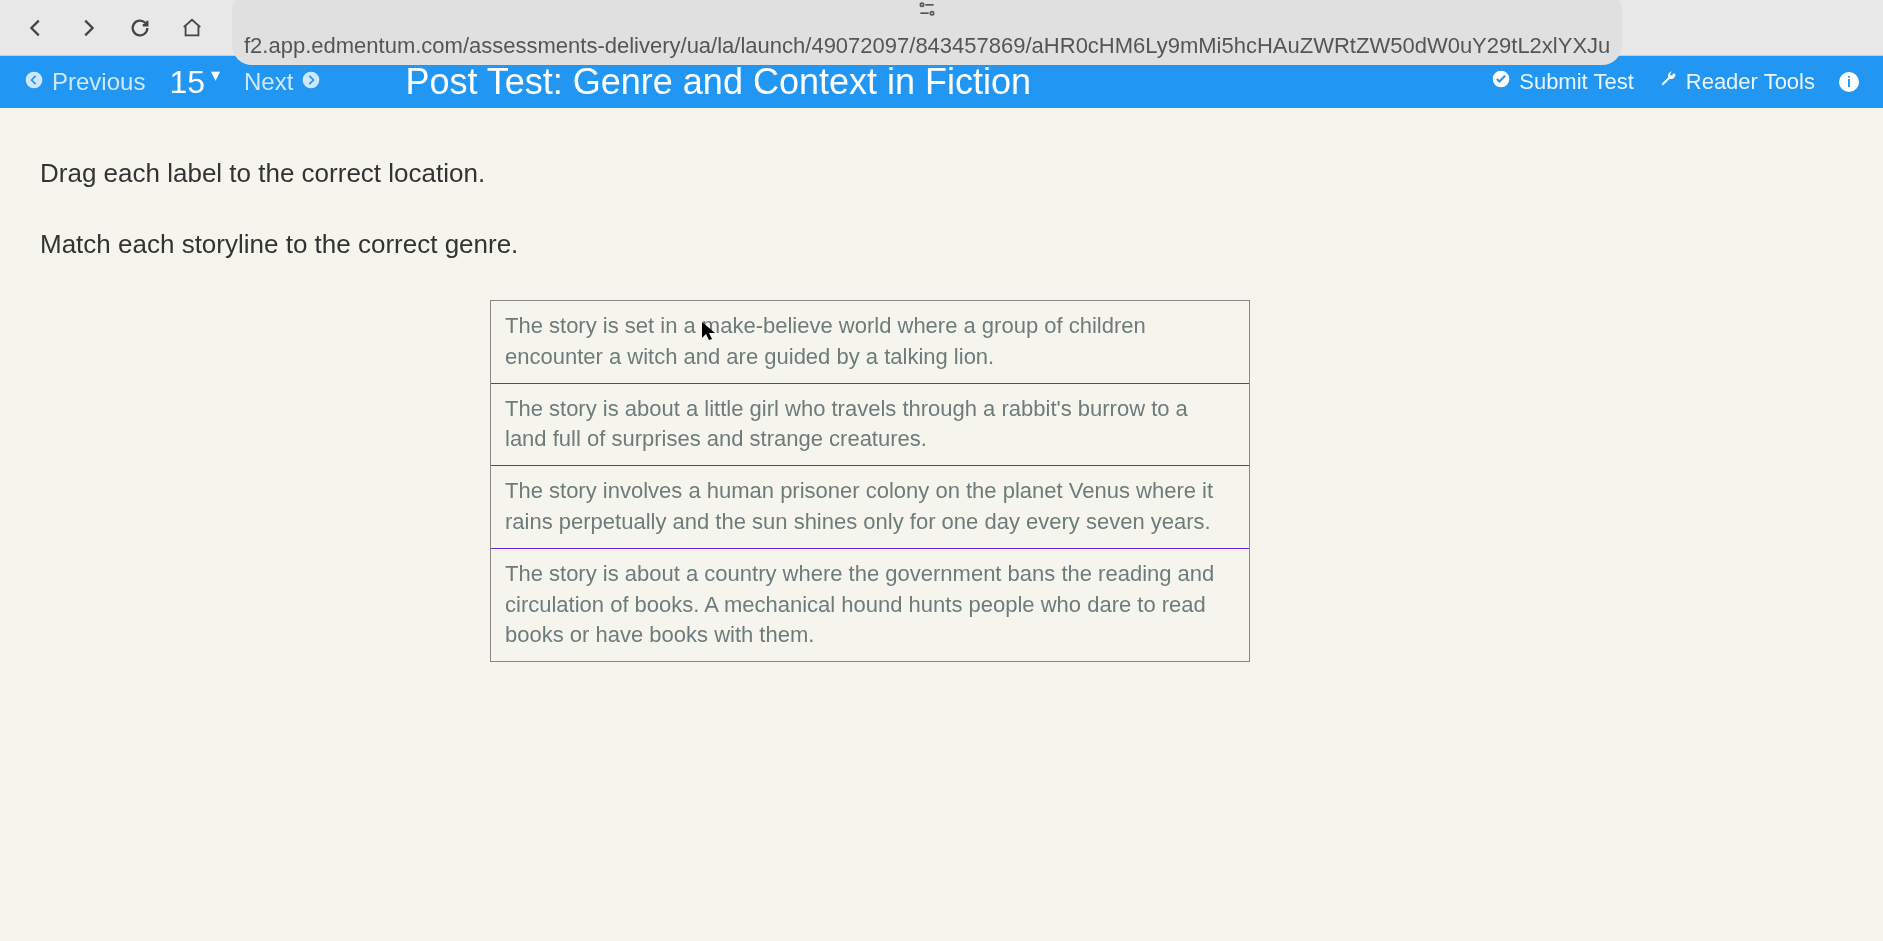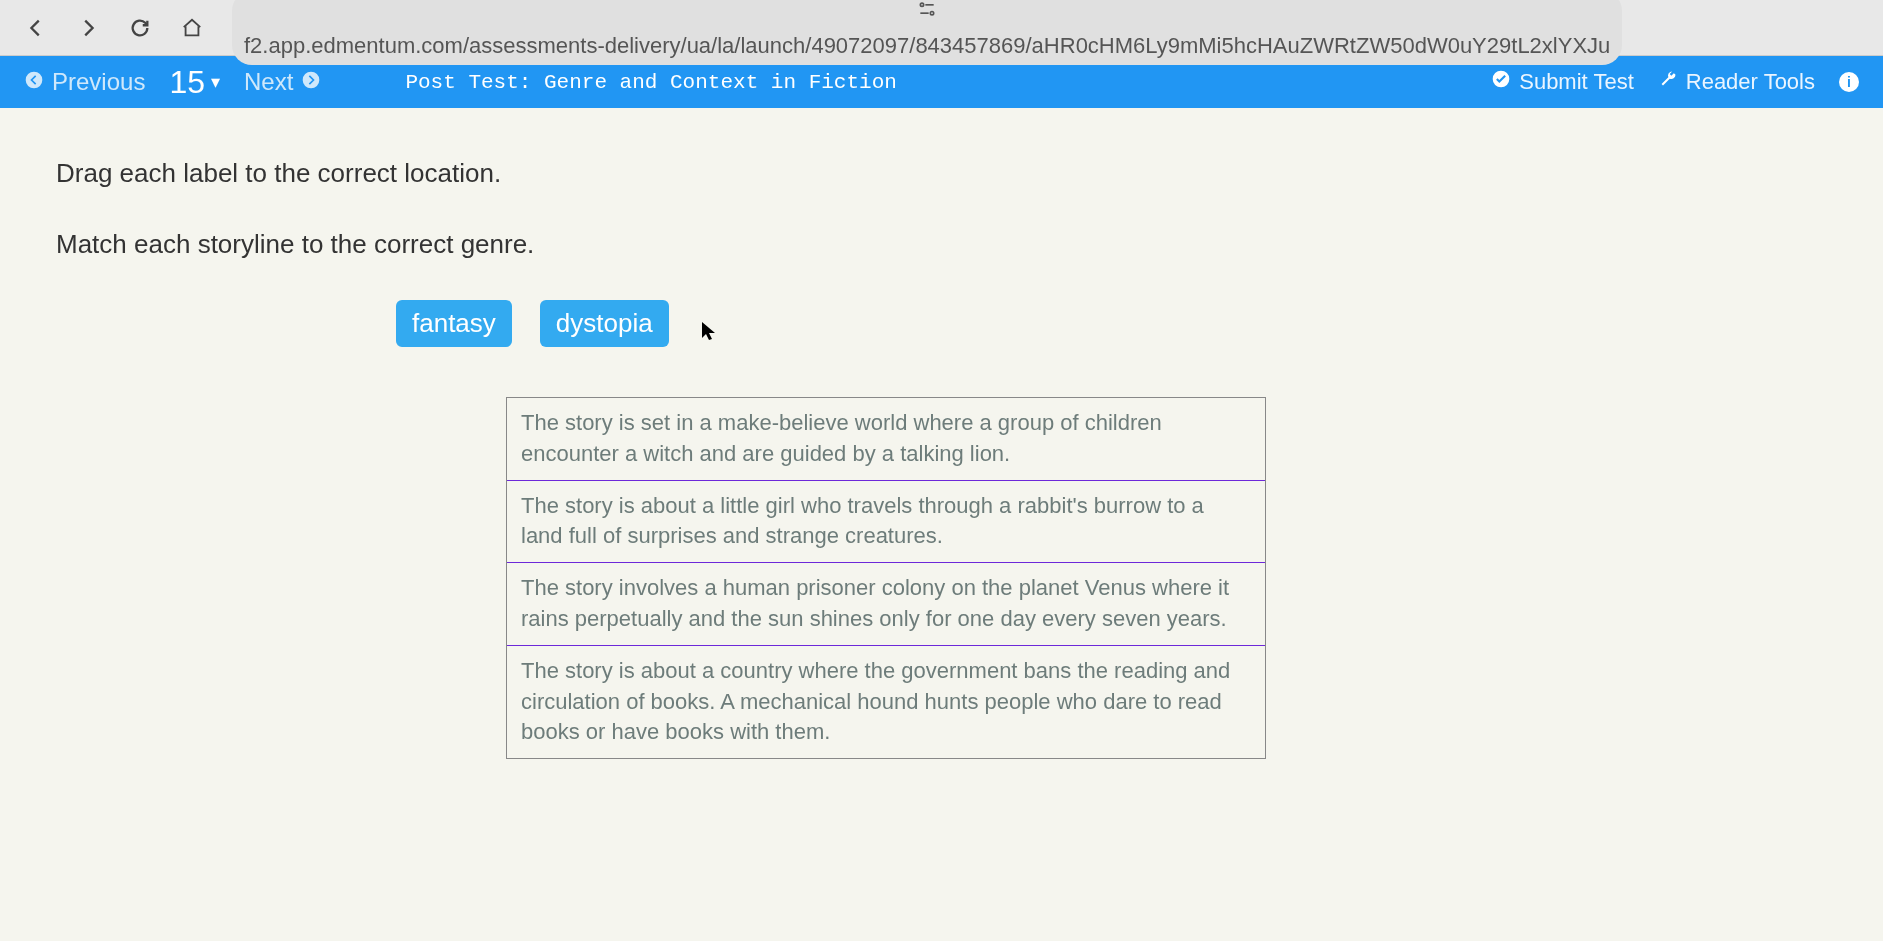--- a/index.html
+++ b/index.html
@@ -56,45 +56,43 @@
     display: flex;
     align-items: center;
     gap: 8px;
     color: #cfe8fb;
     cursor: pointer;
   }
   .qnum {
     font-size: 32px;
     color: #fff;
     display: flex;
-    align-items: center;
     gap: 6px;
   }
   .qnum .chev { font-size: 18px; }
   .title {
-    font-size: 21px;
+    font-size: 36px;
     color: #fff;
     margin-left: 60px;
     flex: 1;
-    font-family: Liberation Mono, monospace;
   }
   .right-tools {
     display: flex;
     align-items: center;
     gap: 24px;
     color: #eaf5ff;
     font-size: 22px;
   }
   .right-tools .tool { display: flex; align-items: center; gap: 8px; cursor: pointer; }
   .circle-icon {
     width: 20px; height: 20px; border-radius: 50%; background: #fff; color:#2196f3;
     display:flex; align-items:center; justify-content:center; font-size:14px; font-weight:bold;
   }
   .content {
-    padding: 50px 56px;
+    padding: 50px 40px;
   }
   .instr {
     font-size: 26px;
     color: #333;
     margin-bottom: 40px;
   }
   .labels-row {
     display: flex;
     gap: 28px;
     margin-left: 340px;
@@ -213,24 +211,20 @@
     <div class="tool">
       <span class="circle-icon">i</span>
     </div>
   </div>
 </div>
 
 <div class="content">
   <p class="instr">Drag each label to the correct location.</p>
   <p class="instr">Match each storyline to the correct genre.</p>
 
-  <div class="labels-row">
-    <div class="label-chip">fantasy</div>
-    <div class="label-chip">dystopia</div>
-  </div>
 
   <span class="cursor-arrow">
     <svg width="18" height="22" viewBox="0 0 18 22">
         <path d="M2 2l0 16 4-4 3 6 3-1-3-6 6 0z" fill="#000"></path>
       </svg>
   </span>
 
   <div class="drop-table">
     <div class="drop-row">The story is set in a make-believe world where a group of children encounter a witch and are guided by a talking lion.</div>
     <div class="drop-row">The story is about a little girl who travels through a rabbit's burrow to a land full of surprises and strange creatures.</div>

